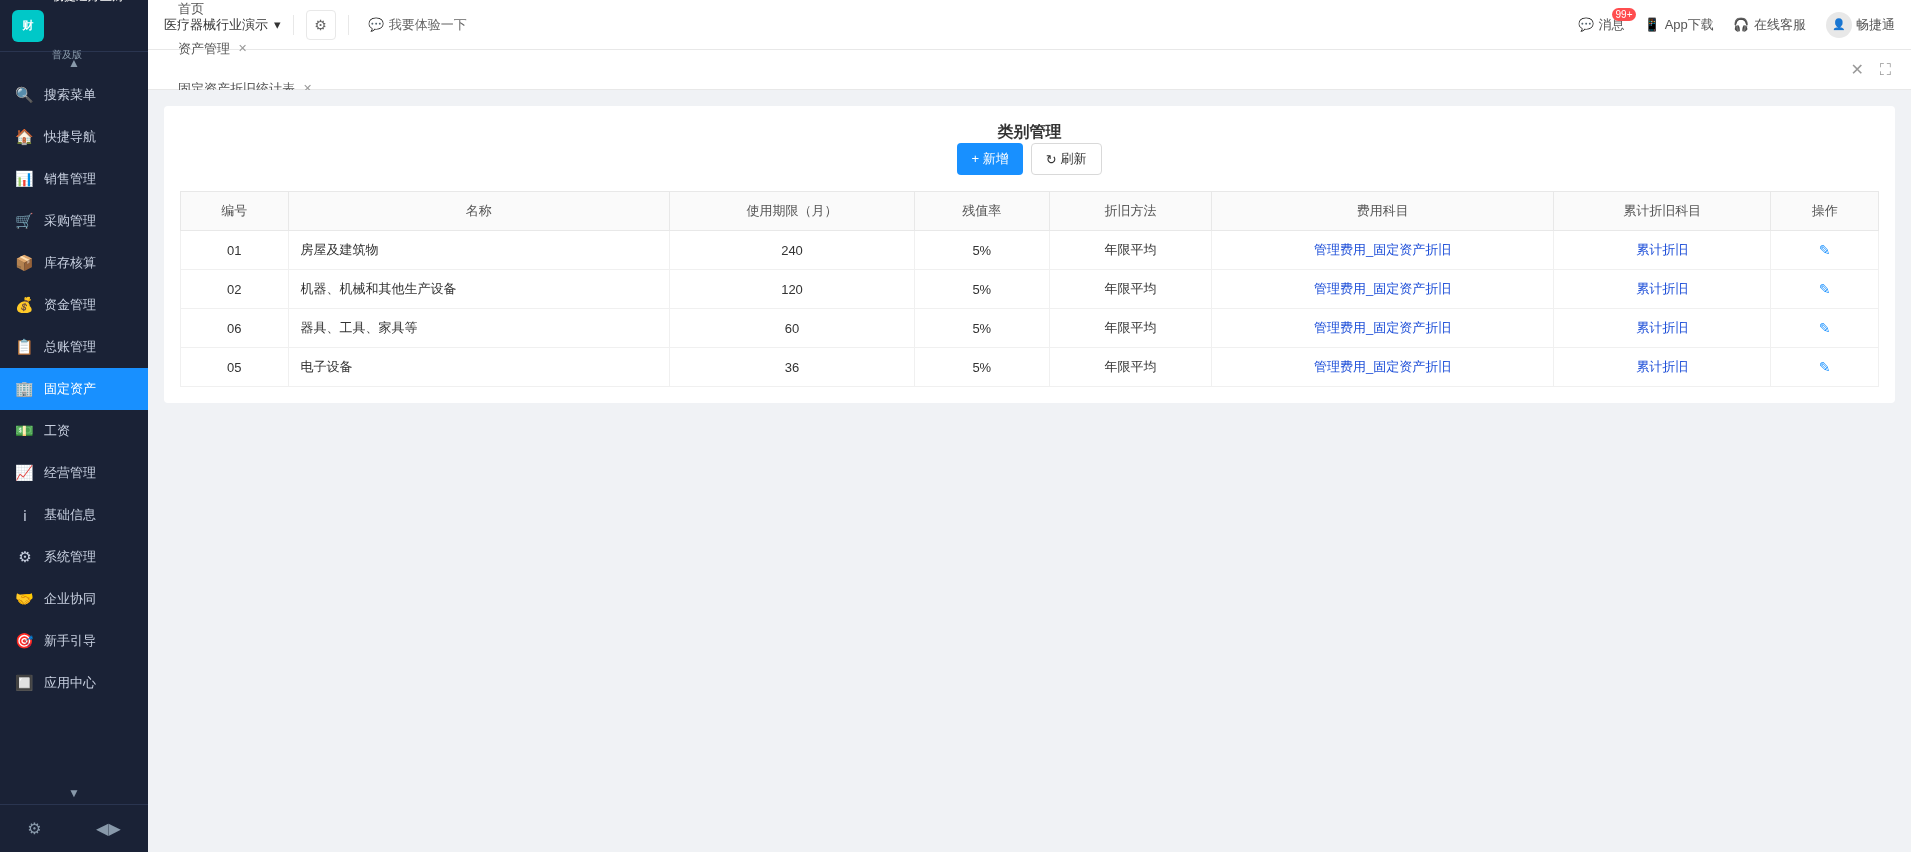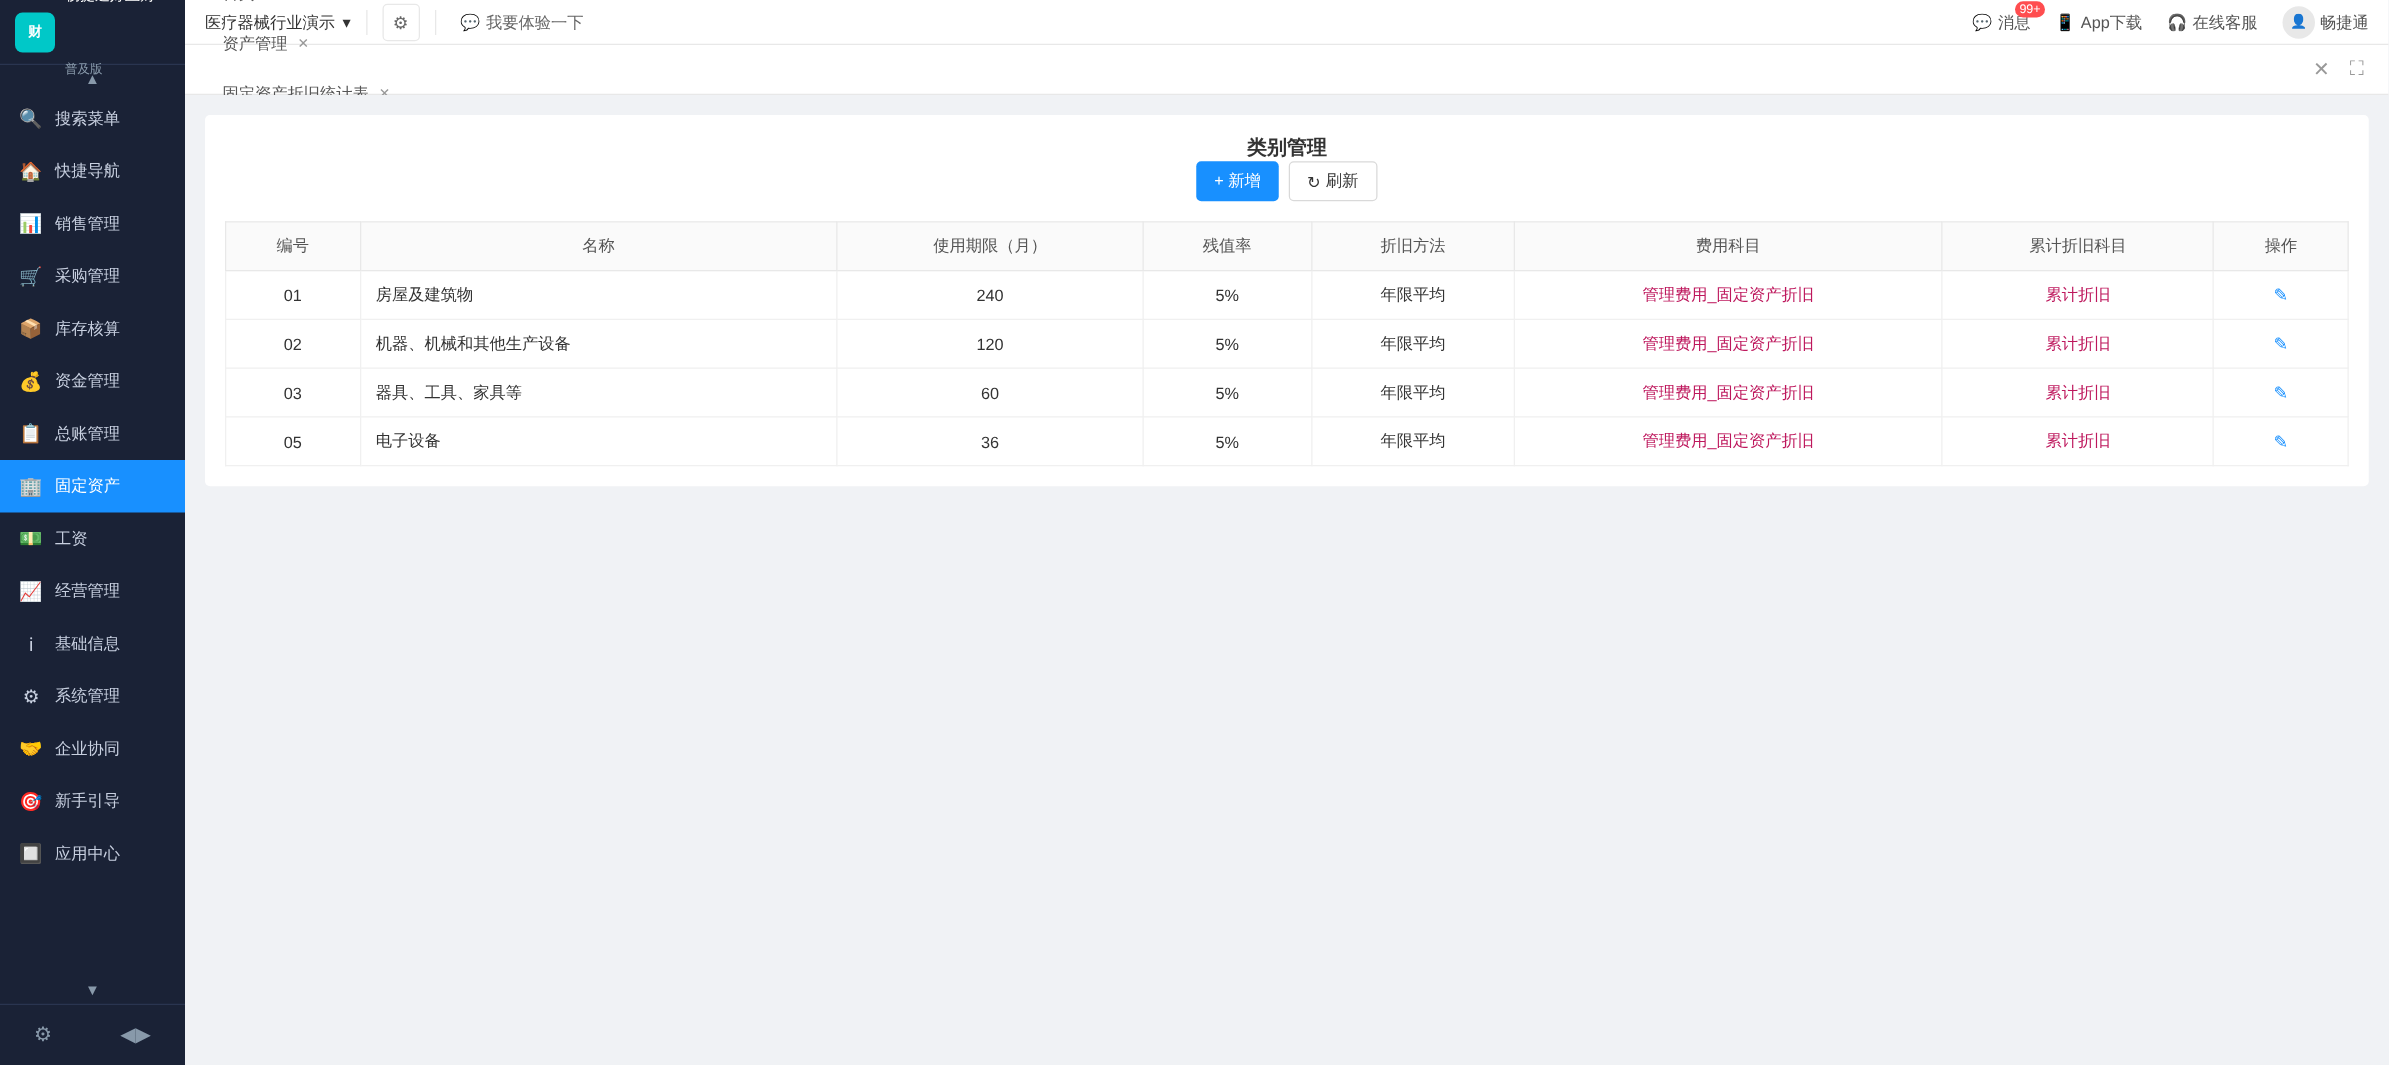--- a/index.html
+++ b/index.html
@@ -94,21 +94,21 @@
       flex: 1;
       display: flex;
       flex-direction: column;
       background: #f0f2f5;
       overflow: hidden;
     }
 
     
     .topbar {
       background: #fff;
-      height: 36px;
+      height: 50px;
       display: flex;
       align-items: center;
       padding: 0 16px;
       border-bottom: 1px solid #e8e8e8;
       gap: 12px;
     }
     .topbar-project {
       display: flex;
       align-items: center;
       gap: 6px;
@@ -267,21 +267,21 @@
       border: 1px solid #e8e8e8;
     }
     td {
       padding: 10px 12px;
       text-align: center;
       color: #333;
       border: 1px solid #f0f0f0;
     }
     td.col-name { text-align: left; }
     td.col-code { color: #333; }
-    .link-text { color: #be185d; cursor: pointer; }
+    .link-text { color: #1d4ed8; cursor: pointer; }
     .edit-icon { color: #1890ff; cursor: pointer; font-size: 14px; }
   </style>
 </head>
 <body>
 
 <div class="sidebar">
   <div class="sidebar-logo">
     <div class="logo-icon">财</div>
     <div>
       <div class="logo-text">畅捷通好业财</div>
@@ -464,21 +464,21 @@
     <td class="col-code">02</td>
     <td class="col-name">机器、机械和其他生产设备</td>
     <td>120</td>
     <td>5%</td>
     <td>年限平均</td>
     <td><span class="link-text">管理费用_固定资产折旧</span></td>
     <td><span class="link-text">累计折旧</span></td>
     <td><span class="edit-icon">✎</span></td>
   </tr>
             <tr>
-    <td class="col-code">03</td>
+    <td class="col-code">06</td>
     <td class="col-name">器具、工具、家具等</td>
     <td>60</td>
     <td>5%</td>
     <td>年限平均</td>
     <td><span class="link-text">管理费用_固定资产折旧</span></td>
     <td><span class="link-text">累计折旧</span></td>
     <td><span class="edit-icon">✎</span></td>
   </tr>
             <tr>
     <td class="col-code">05</td>

